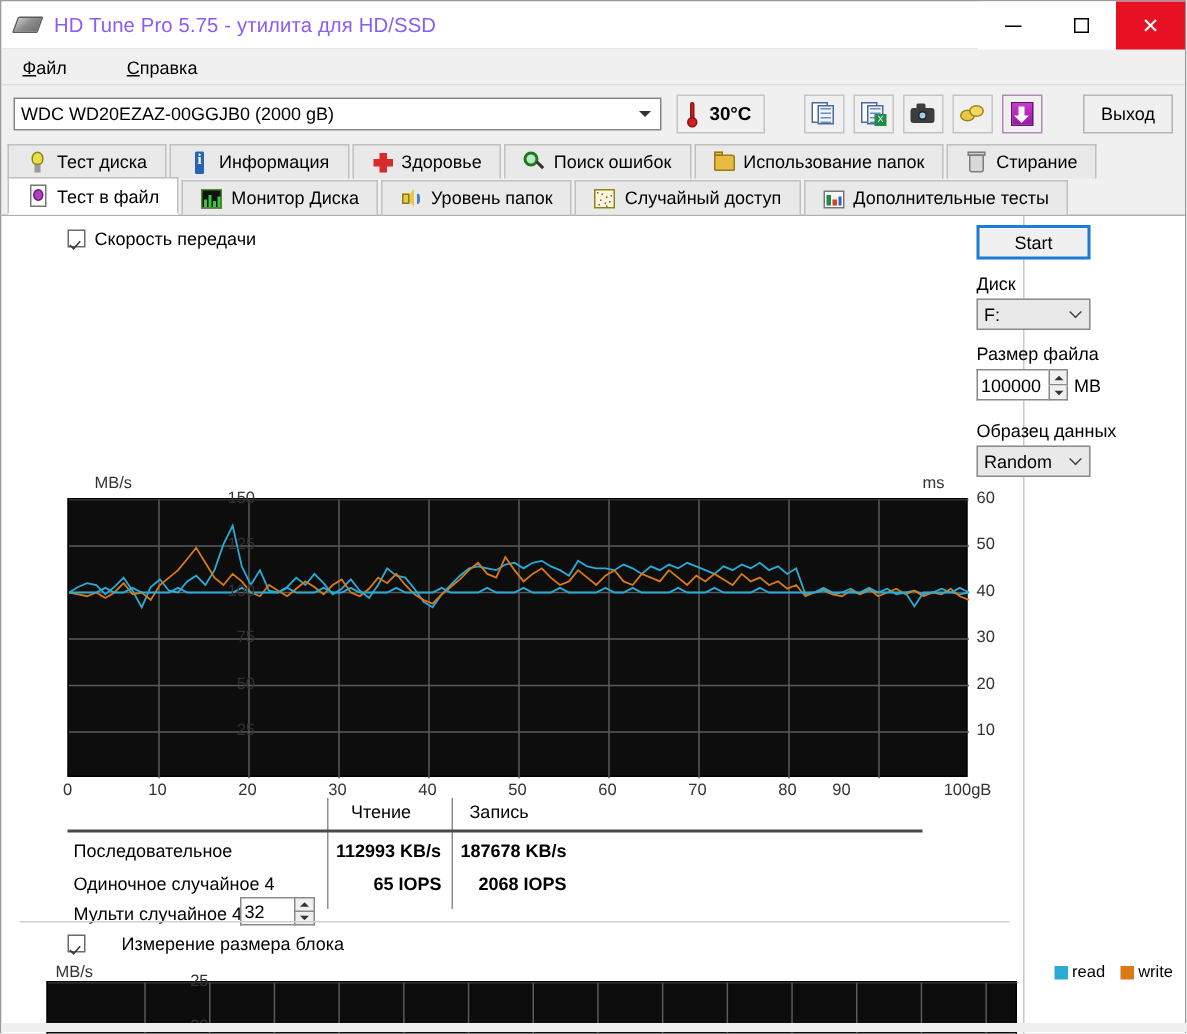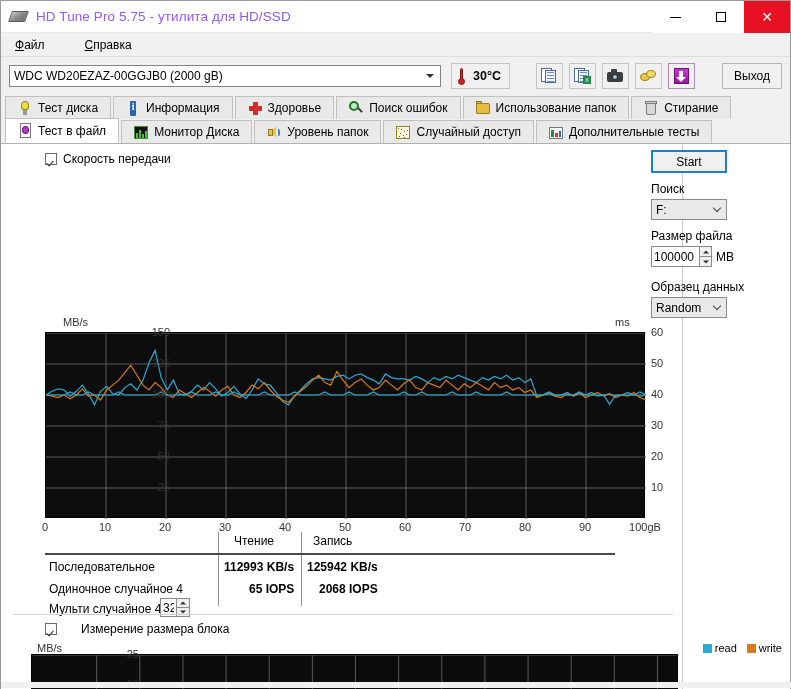--- a/index.html
+++ b/index.html
@@ -175,21 +175,21 @@
 
   
   .stats { position:absolute; left:44px; top:388px; width:600px; }
   .stats .vline1 { position:absolute; left:173px; top:0; width:1px; height:74px; background:#8f8f8f; }
   .stats .vline2 { position:absolute; left:256px; top:0; width:1px; height:74px; background:#8f8f8f; }
   .stats .hline { position:absolute; left:0; top:21px; width:570px; height:2px; background:#4a4a4a; }
   .st-hdr { position:absolute; font-size:12px; color:#000; }
   .st-lbl { position:absolute; font-size:12px; }
   .st-val { position:absolute; font-size:12px; font-weight:bold; }
   .mini-spin { position:absolute; display:flex; align-items:stretch; height:19px; }
-  .mini-spin input { width:16px; height:19px; border:1px solid #8a8a8a; border-right:none;
+  .mini-spin input { width:36px; height:19px; border:1px solid #8a8a8a; border-right:none;
       font-size:12px; padding:0 2px; font-family:"Liberation Sans",sans-serif; background:#fff; }
   .spin-btns { width:14px; display:flex; flex-direction:column; }
   .spin-up, .spin-dn { flex:1; border:1px solid #8a8a8a; background:#f0f0f0; position:relative; }
   .spin-dn { border-top:none; }
   .spin-up::after { content:""; position:absolute; left:50%; top:50%; transform:translate(-50%,-50%);
       width:0;height:0;border-left:3px solid transparent;border-right:3px solid transparent;
       border-bottom:3px solid #333; }
   .spin-dn::after { content:""; position:absolute; left:50%; top:50%; transform:translate(-50%,-50%);
       width:0;height:0;border-left:3px solid transparent;border-right:3px solid transparent;
       border-top:3px solid #333; }
@@ -448,34 +448,34 @@
     <div id="xticks1">
         <div class="xtick" style="left: 44px;">0</div>
         <div class="xtick" style="left: 104px;">10</div>
         <div class="xtick" style="left: 164px;">20</div>
         <div class="xtick" style="left: 224px;">30</div>
         <div class="xtick" style="left: 284px;">40</div>
         <div class="xtick" style="left: 344px;">50</div>
         <div class="xtick" style="left: 404px;">60</div>
         <div class="xtick" style="left: 464px;">70</div>
         <div class="xtick" style="left: 524px;">80</div>
-        <div class="xtick" style="left: 584px; text-align: right;">90</div>
+        <div class="xtick" style="left: 560px; text-align: right;">90</div>
         <div class="xtick" style="left: 644px;">100gB</div>
       </div>
 
     <div class="stats">
       <div class="vline1"></div>
       <div class="vline2"></div>
       <div class="hline"></div>
       <div class="st-hdr" style="left:189px; top:2px;">Чтение</div>
       <div class="st-hdr" style="left:268px; top:2px;">Запись</div>
 
       <div class="st-lbl" style="left:4px; top:28px;">Последовательное</div>
       <div class="st-val" style="left:179px; top:28px;">112993 KB/s</div>
-      <div class="st-val" style="left:262px; top:28px;">125942 KB/s</div>
+      <div class="st-val" style="left:262px; top:28px;">187678 KB/s</div>
 
       <div class="st-lbl" style="left:4px; top:50px;">Одиночное случайное 4</div>
       <div class="st-val" style="left:204px; top:50px;text-align:center;">65 IOPS</div>
       <div class="st-val" style="left:274px; top:50px;">2068 IOPS</div>
 
       <div class="st-lbl" style="left:4px; top:70px;">Мульти случайное 4</div>
       <div class="mini-spin" style="left:115px; top:66px;">
         <input type="text" value="32" style="">
         <span class="spin-btns">
           <span class="spin-up"></span>
@@ -483,21 +483,21 @@
         </span>
       </div>
     </div>
 
     <div class="sep-h"></div>
 
     <div class="rpanel">
       <div class="start-btn">
         <span>Start</span>
       </div>
-      <div class="r-label">Поиск</div>
+      <div class="r-label">Диск</div>
       <div class="combo">
         <span>F:</span>
         <span class="chev"></span>
       </div>
       <div class="r-label">Размер файла</div>
       <div class="numspin">
         <input type="text" value="100000" style="">
         <span class="spin-btns" style="width:13px">
           <span class="spin-up"></span>
           <span class="spin-dn"></span>

